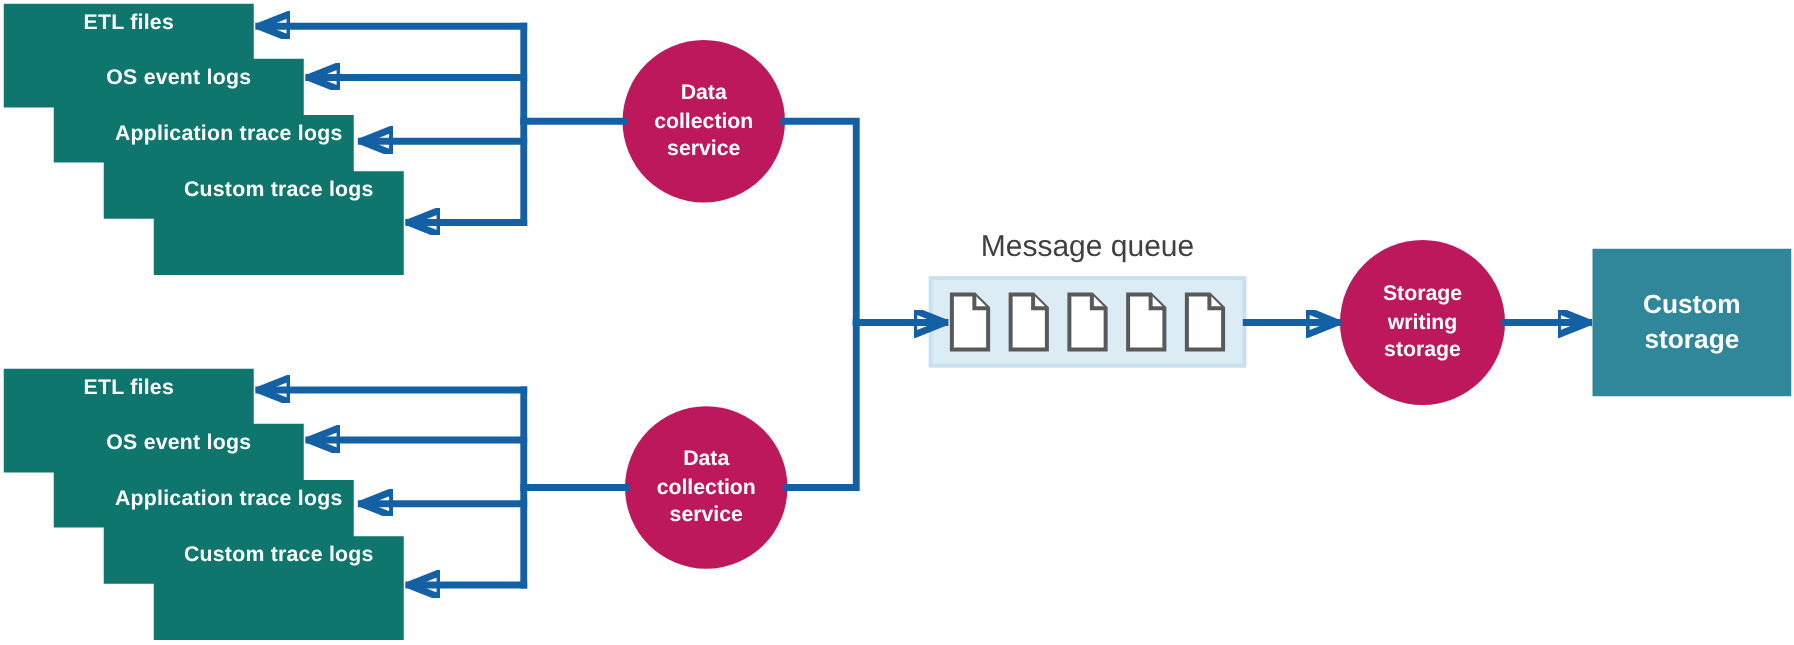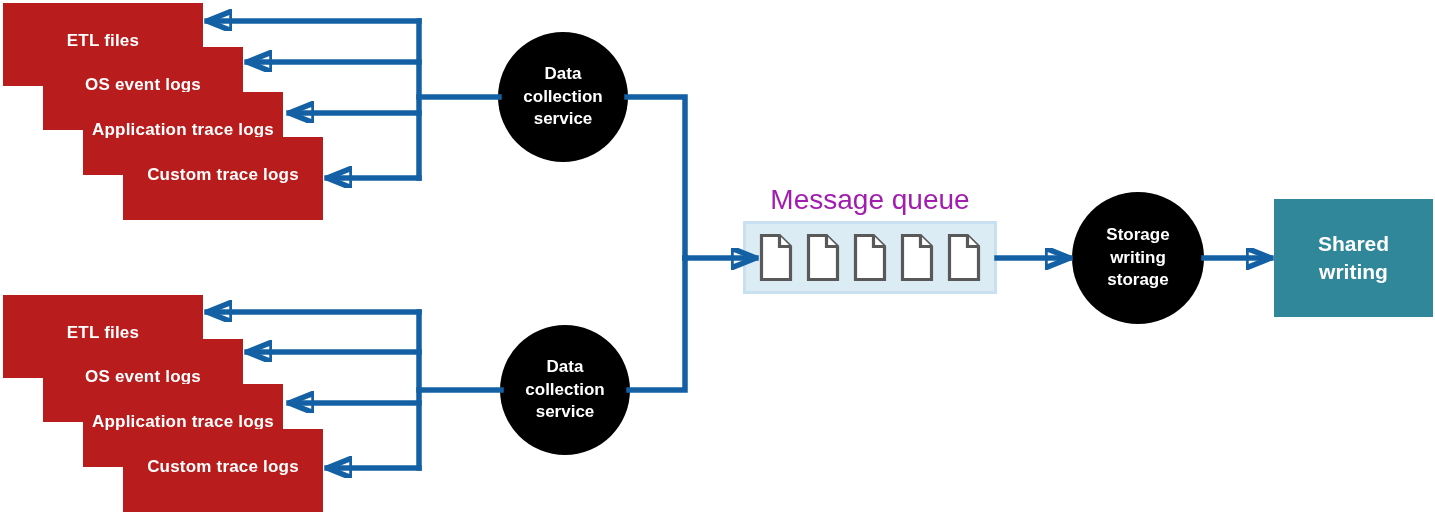--- a/index.html
+++ b/index.html
@@ -8,49 +8,49 @@
   .canvas {
     position:relative;
     width:1435px; height:516px;
     background:#ffffff;
     overflow:hidden;
   }
   
   .sbox {
     position:absolute;
     width:200px; height:83px;
-    background:#b91c1c;
+    background:#0f766e;
     color:#ffffff;
     text-align:center;
-    padding-top:28px;
+    padding-top:5px;
     font-size:17px; font-weight:700;
     letter-spacing:0.2px;
   }
   
   .circle {
     position:absolute;
     width:130px; height:130px;
     border-radius:50%;
-    background:#000000;
+    background:#be185d;
     color:#ffffff;
     display:flex; align-items:center; justify-content:center;
     text-align:center;
     font-size:17px; font-weight:700; line-height:1.32;
   }
   .circle .inner { display:inline-block; }
   .c-collect .inner { width:96px; }
   .c-storage { width:132px; height:132px; }
   .c-storage .inner { width:78px; }
   
   .queue-title {
     position:absolute;
     left:743px; top:184px; width:254px;
     text-align:center;
-    font-size:28px; font-weight:400;
-    color:#a21caf;
+    font-size:24px; font-weight:400;
+    color:#404040;
   }
   .queue-box {
     position:absolute;
     left:743px; top:221px;
     width:254px; height:73px;
     background:#DCECF5;
     border:3px solid #C8E0EF;
     display:flex; align-items:center; justify-content:center;
     gap:13px;
   }
@@ -138,21 +138,21 @@
       <path d="M2.5,2.5 H20.5 L31.5,13.5 V46.5 H2.5 Z" fill="#ffffff" stroke="#595959" stroke-width="3.2"></path>
       <path d="M20.5,2.5 V13.5 H31.5" fill="#ffffff" stroke="#595959" stroke-width="3.2"></path>
     </svg>
   </div>
 
   <div class="circle c-storage" style="left:1072px; top:192px;">
     <span class="inner">Storage writing storage</span>
   </div>
 
   <div class="shared-box">
-    <span class="inner">Shared writing</span>
+    <span class="inner">Custom storage</span>
   </div>
 
   <svg class="connectors" width="1435" height="516" viewBox="0 0 1435 516">
     <defs>
       <marker id="ah" markerUnits="userSpaceOnUse" markerWidth="26" markerHeight="22" refX="25" refY="10" orient="auto">
         <path d="M0,0 L25,10 L0,20 Z" fill="#1460A4" stroke="none"></path>
       </marker>
     </defs>
 
     <path d="M419,21 V178"></path>

